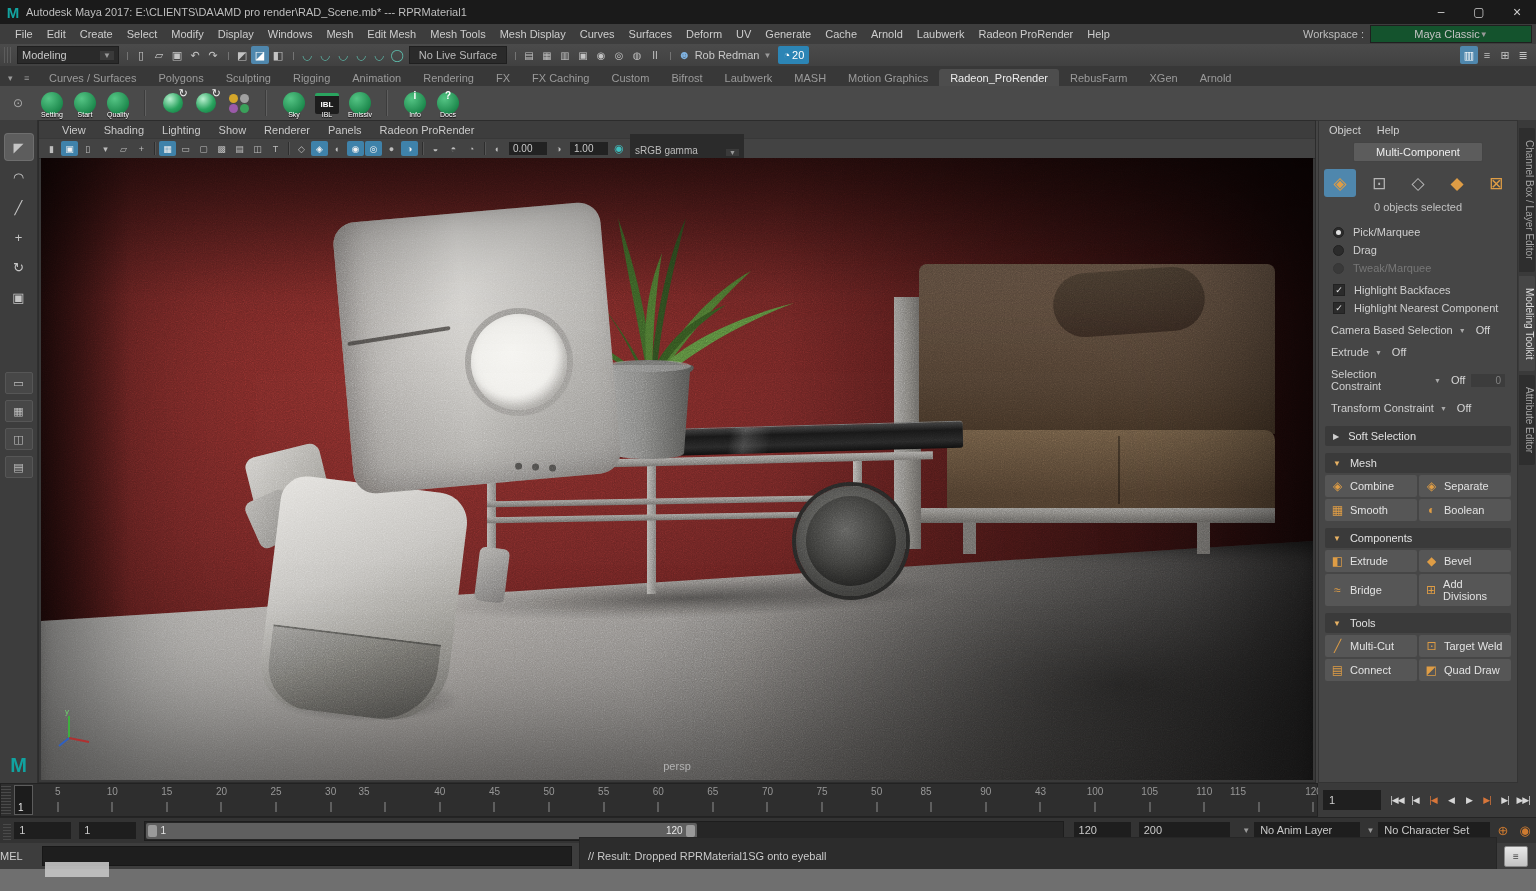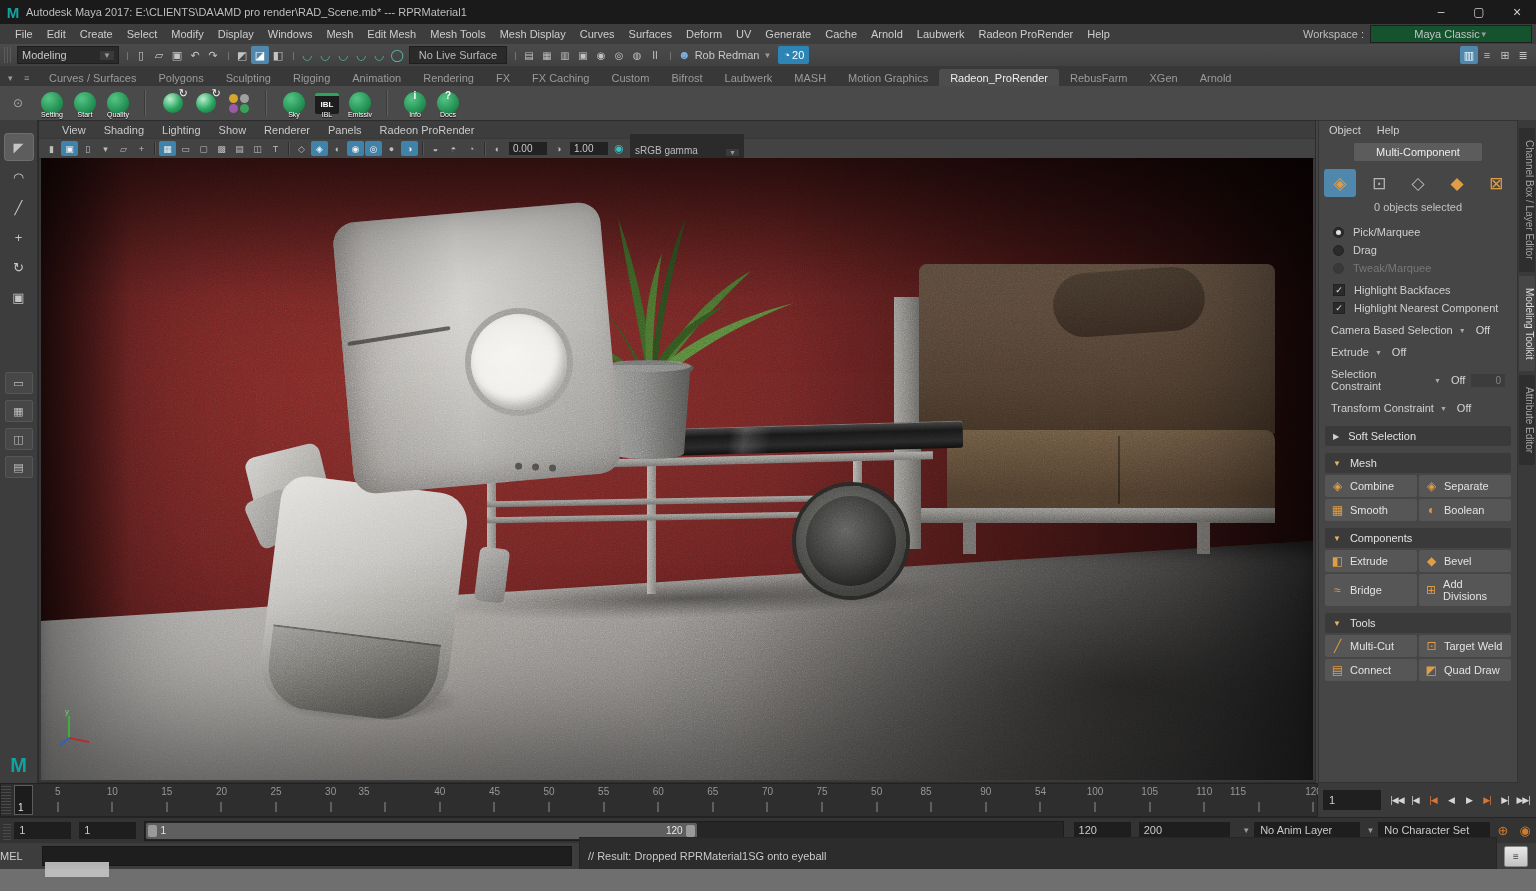--- a/index.html
+++ b/index.html
@@ -541,20 +541,21 @@
         <rect width="100%" height="100%" filter="url(#nz)"></rect>
       </svg>
       <div class="vignette"></div>
 
       <svg class="axis-gizmo" viewBox="0 0 44 44">
         <line x1="14" y1="34" x2="14" y2="12" stroke="#3fae3f" stroke-width="2"></line>
         <line x1="14" y1="34" x2="34" y2="38" stroke="#b03030" stroke-width="2"></line>
         <line x1="14" y1="34" x2="4" y2="42" stroke="#3060c0" stroke-width="2"></line>
         <text x="10" y="10" fill="#6fcf6f" font-size="8">y</text>
       </svg>
+      <div class="persp-label">persp</div>
     </div>
   </div>
 
   <div class="toolkit">
     <div class="tk-menus" id="tk-menus">
         <span>Object</span>
         <span>Help</span>
       </div>
     <div class="tk-mc">Multi-Component</div>
     <div class="tk-icons" id="tk-icons">
@@ -726,21 +727,21 @@
       <span class="ts-num" style="left:766.48px">70</span>
       <span class="ts-tick" style="left:766.48px"></span>
       <span class="ts-num" style="left:821.08px">75</span>
       <span class="ts-tick" style="left:821.08px"></span>
       <span class="ts-num" style="left:875.68px">50</span>
       <span class="ts-tick" style="left:875.68px"></span>
       <span class="ts-num" style="left:925px">85</span>
       <span class="ts-tick" style="left:930.28px"></span>
       <span class="ts-num" style="left:984.88px">90</span>
       <span class="ts-tick" style="left:984.88px"></span>
-      <span class="ts-num" style="left:1039.48px">54</span>
+      <span class="ts-num" style="left:1039.48px">43</span>
       <span class="ts-tick" style="left:1039.48px"></span>
       <span class="ts-num" style="left:1094.08px">100</span>
       <span class="ts-tick" style="left:1094.08px"></span>
       <span class="ts-num" style="left:1148.68px">105</span>
       <span class="ts-tick" style="left:1148.68px"></span>
       <span class="ts-num" style="left:1203.28px">110</span>
       <span class="ts-tick" style="left:1203.28px"></span>
       <span class="ts-num" style="left:1237px">115</span>
       <span class="ts-tick" style="left:1257.8799999999999px"></span>
       <span class="ts-num" style="left:1312.48px">120</span>

